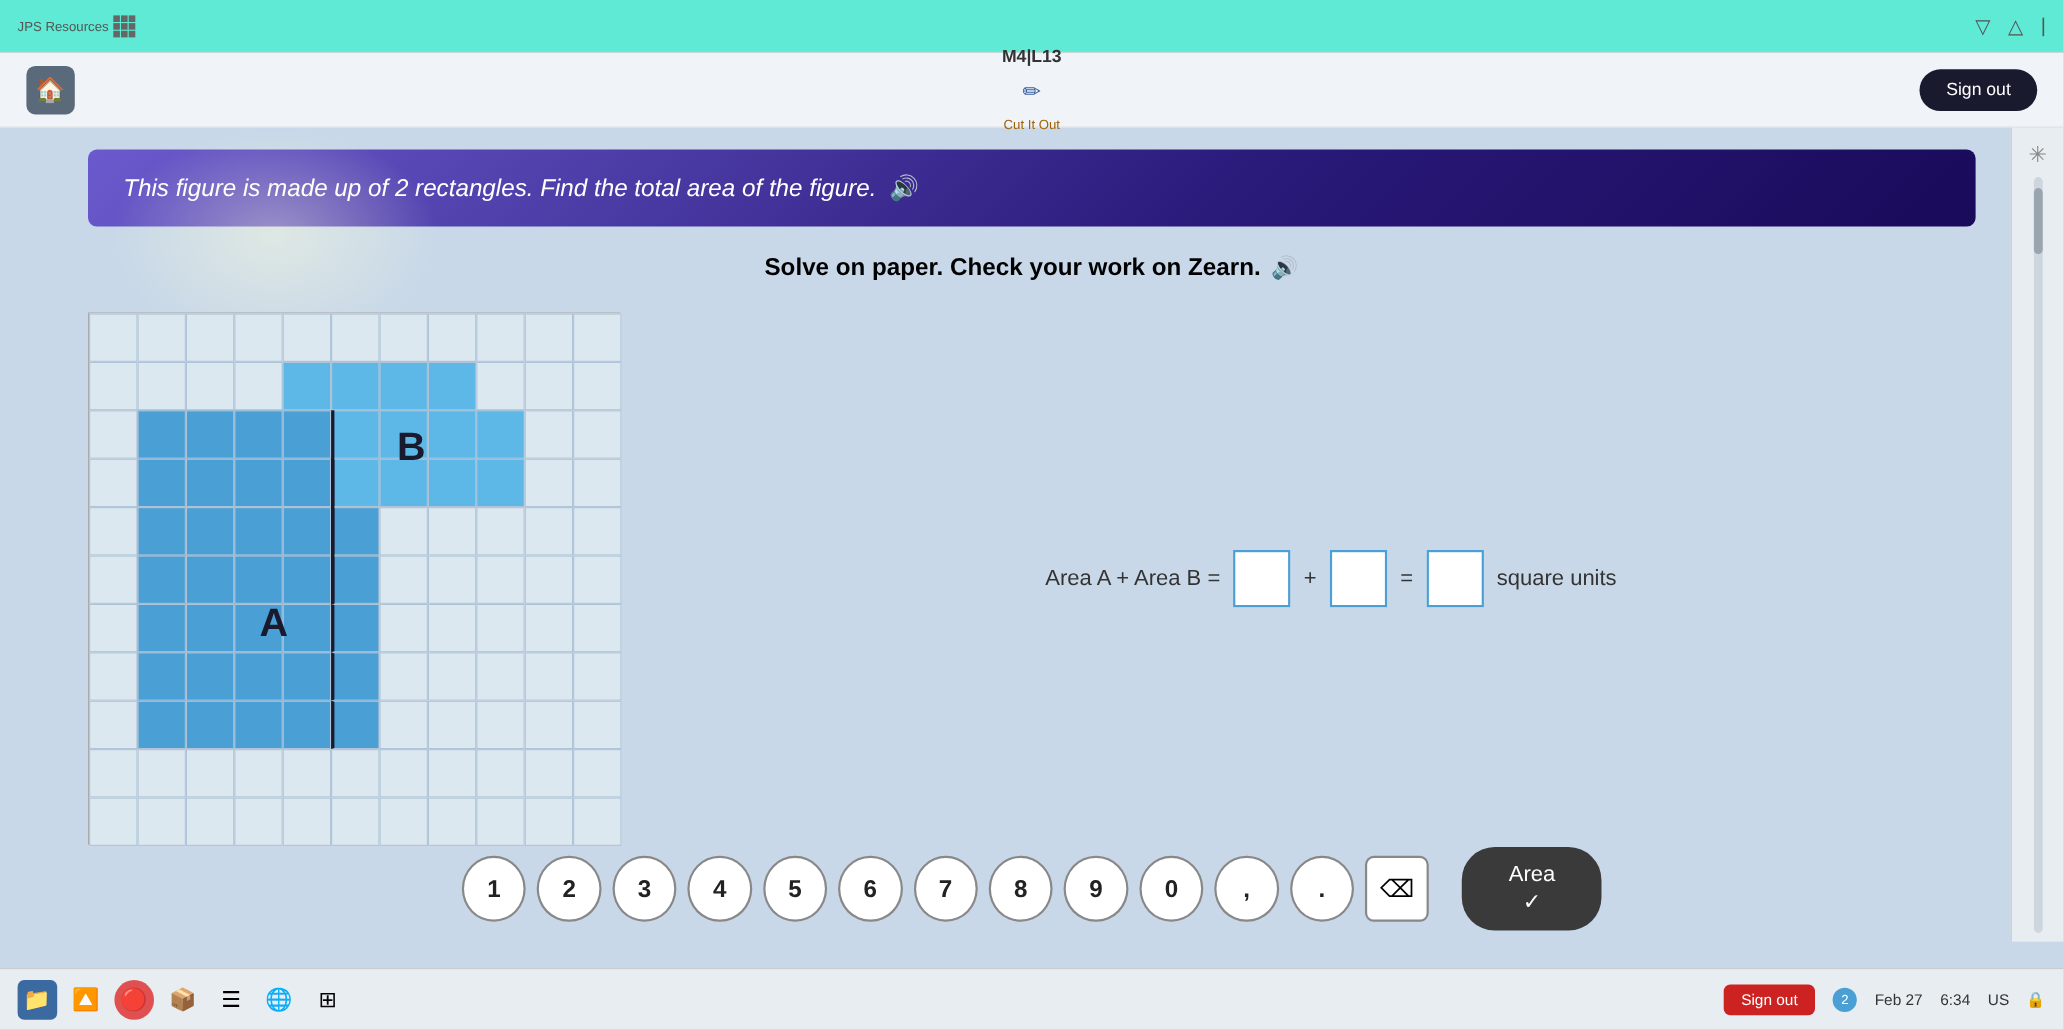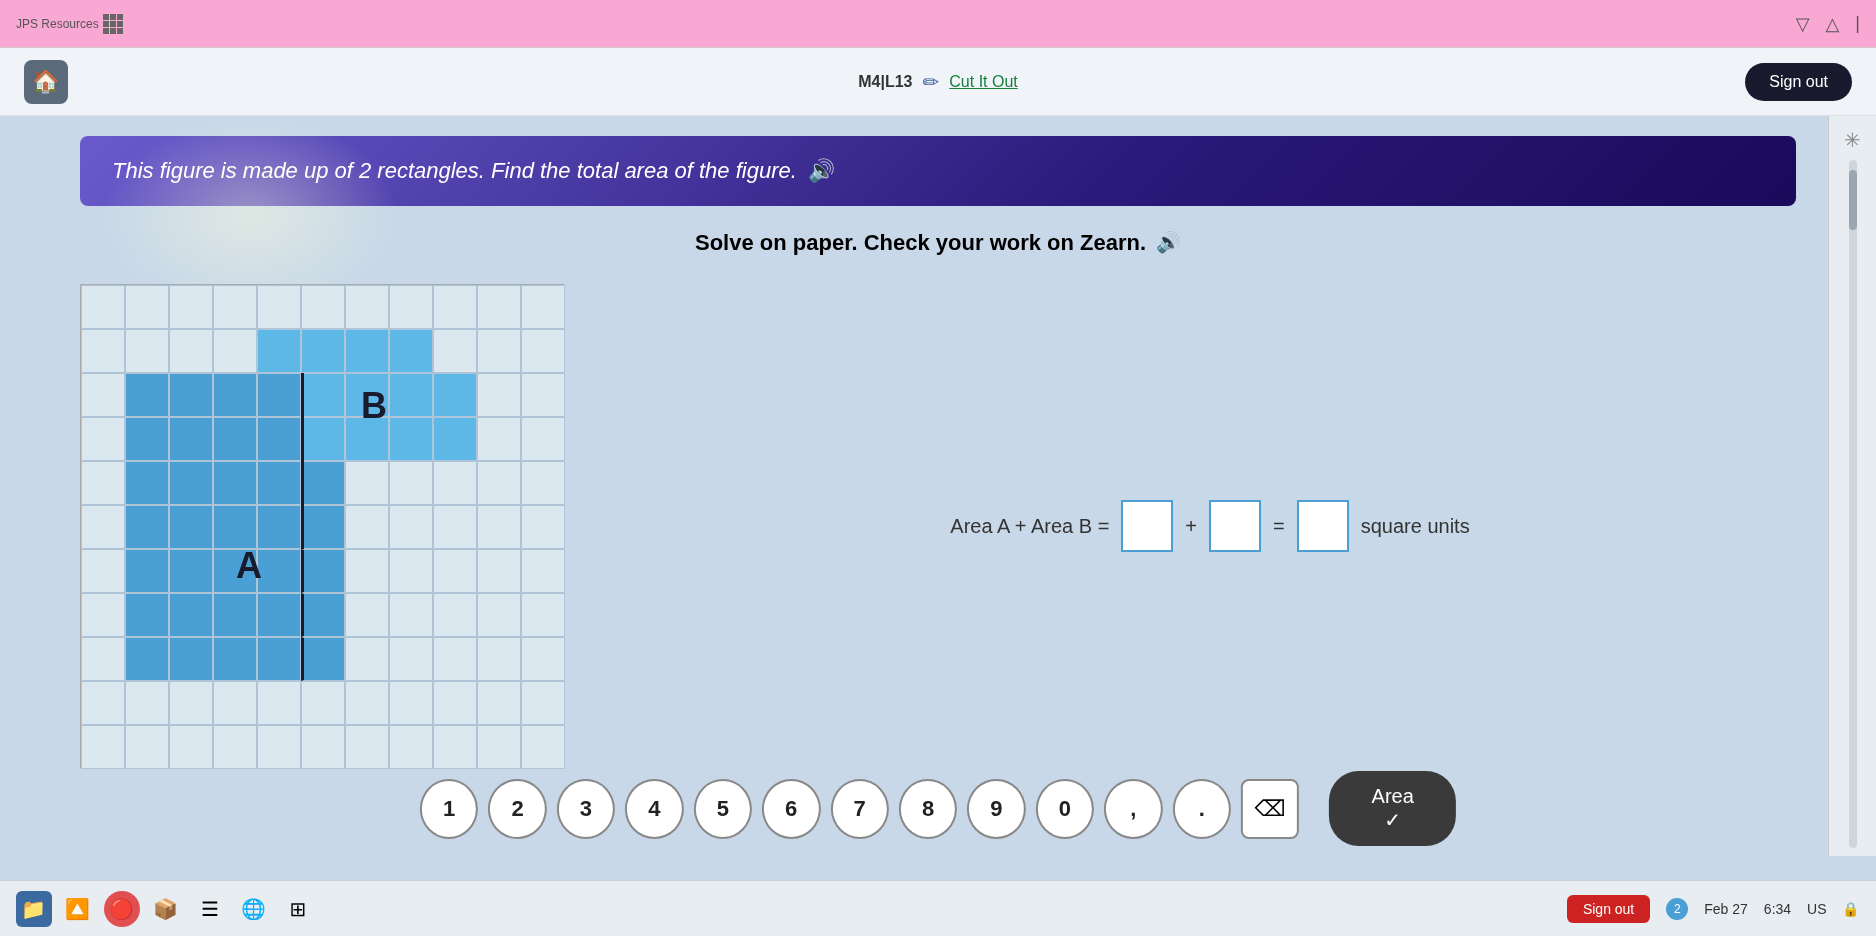--- a/index.html
+++ b/index.html
@@ -7,21 +7,21 @@
       font-family: Arial, sans-serif;
       background: #c8d8e8;
       width: 1876px;
       min-height: 936px;
       overflow: hidden;
       position: relative;
     }
 
     
     .browser-bar {
-      background: #f9a8d4;
+      background: #5eead4;
       height: 48px;
       display: flex;
       align-items: center;
       padding: 0 16px;
       gap: 12px;
       border-bottom: 1px solid #ccc;
     }
     .browser-logo {
       font-size: 12px;
       color: #555;
@@ -73,32 +73,32 @@
     }
     .lesson-info {
       position: absolute;
       left: 50%;
       transform: translateX(-50%);
       display: flex;
       align-items: center;
       gap: 10px;
       font-size: 16px;
       color: #333;
+      flex-direction: column;
     }
     .lesson-id {
       font-weight: bold;
     }
     .pencil-icon {
       color: #3a5fa0;
       font-size: 20px;
     }
     .lesson-title {
-      font-size: 16px;
-      color: #15803d;
-      text-decoration: underline;
+      font-size: 12px;
+      color: #a16207;
     }
     .sign-out-btn {
       margin-left: auto;
       background: #1a1a2e;
       color: white;
       border: none;
       border-radius: 24px;
       padding: 10px 24px;
       font-size: 16px;
       cursor: pointer;
@@ -132,21 +132,21 @@
       cursor: pointer;
     }
 
     
     .solve-instruction {
       text-align: center;
       font-size: 22px;
       font-weight: bold;
       margin-bottom: 28px;
       display: flex;
-      align-items: flex-start;
+      align-items: center;
       justify-content: center;
       gap: 10px;
     }
 
     
     .content-row {
       display: flex;
       align-items: center;
       gap: 60px;
     }

